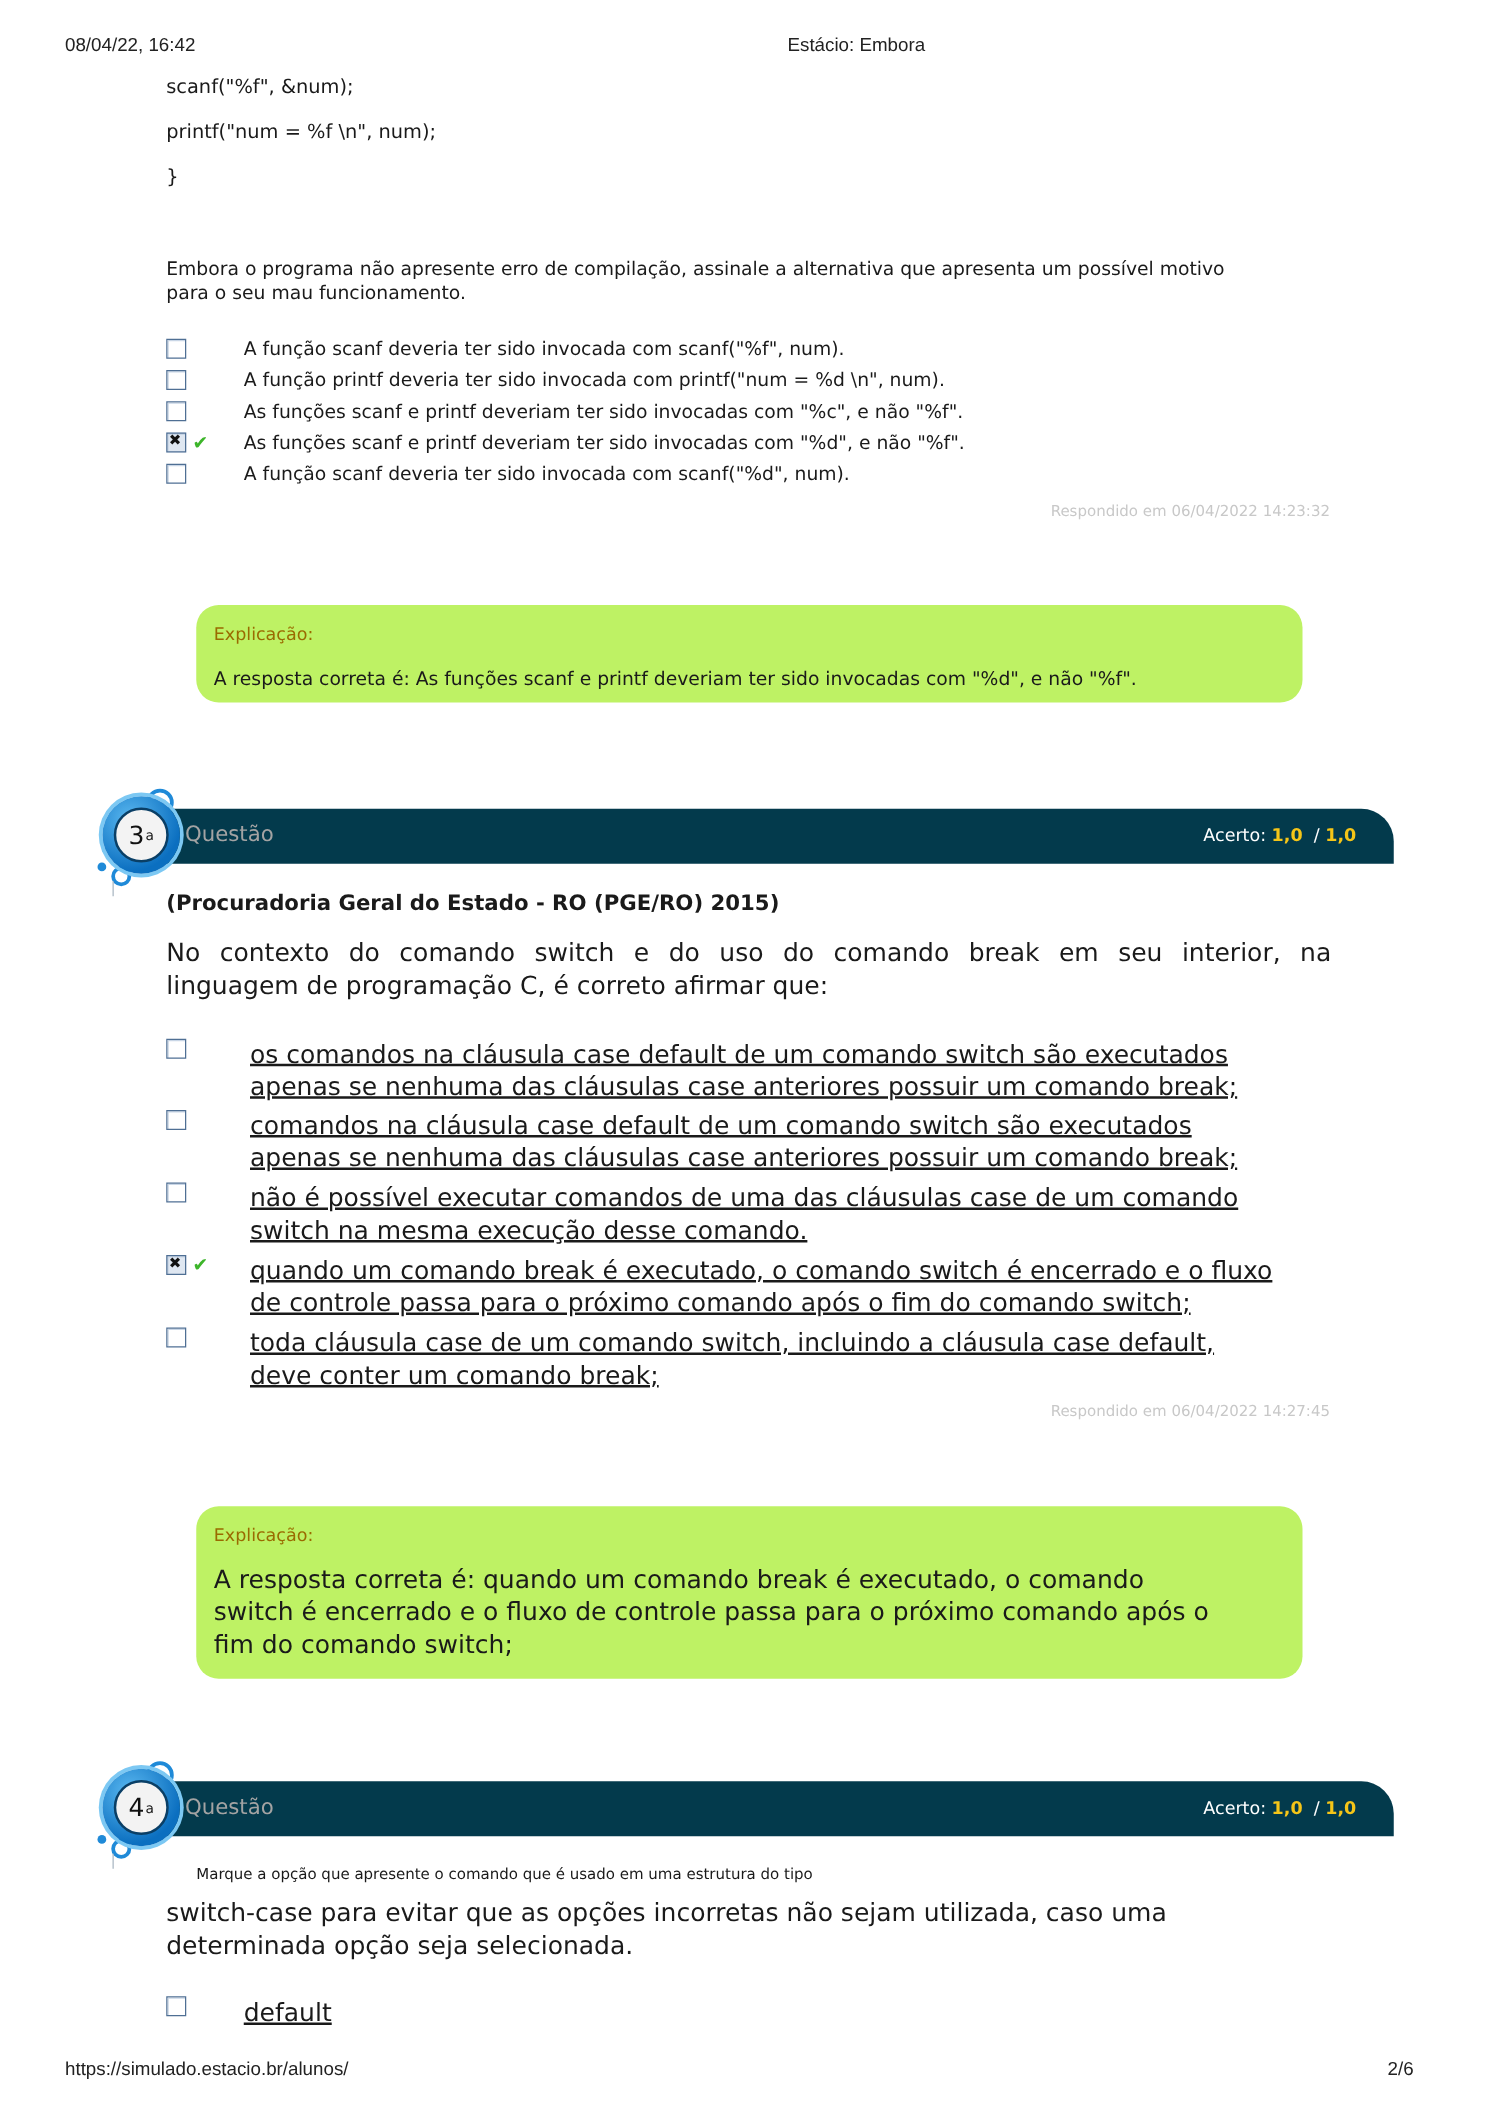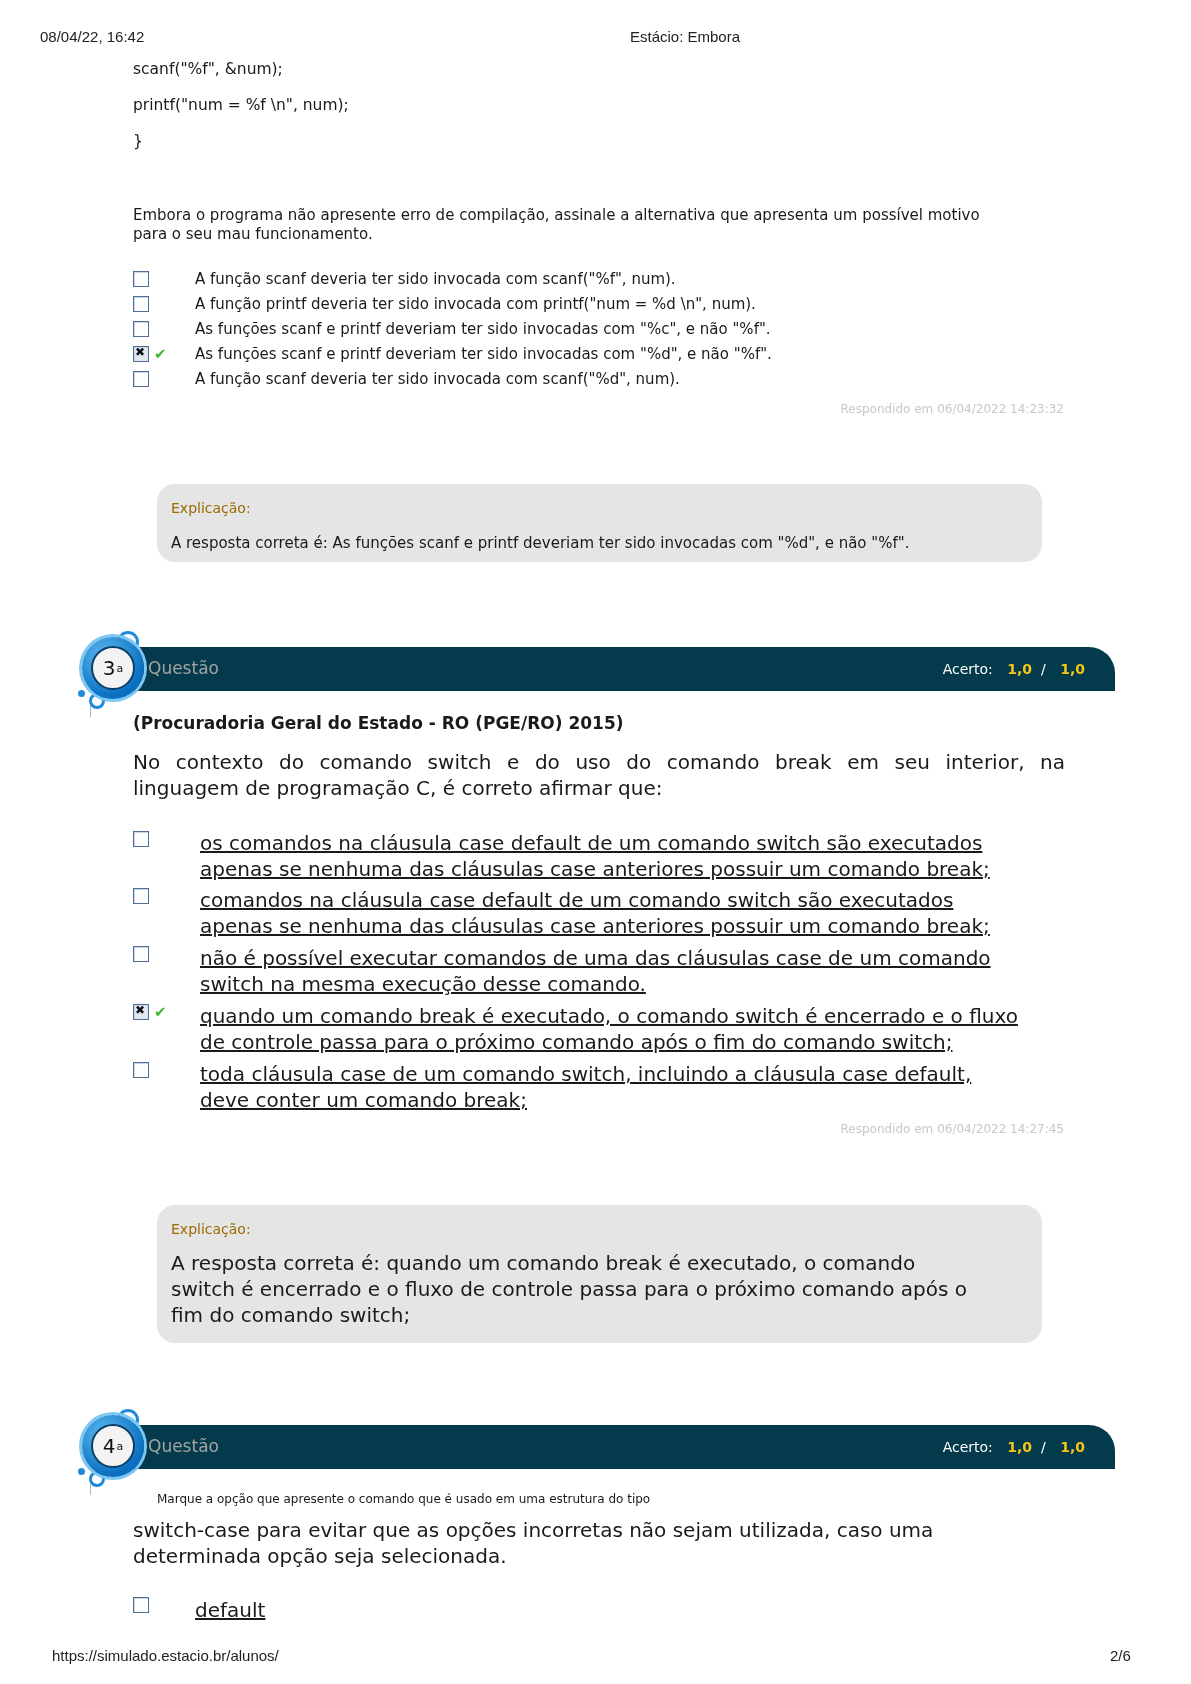--- a/index.html
+++ b/index.html
@@ -10,43 +10,43 @@
   .code { font-size: 15.5px; color: #1a1a1a; }
   .txt15 { font-size: 15px; line-height: 19px; }
   .opt-row { position: absolute; left: 133px; height: 24px; display: flex; align-items: center; }
   .cb { width: 16px; height: 16px; border: 1.5px solid #4f6f94; background: #fff; box-sizing: border-box; position: relative;
         box-shadow: inset 1px 1px 0 #c9d6e6; }
   .cb.checked::after { content: "✖"; position: absolute; left: 1px; top: -2px; font-size: 12px; font-weight: bold; color: #111; }
   .cb.checked { background: #dfe7f1; }
   .check { color: #3db52a; font-size: 15px; margin-left: 5px; font-weight: bold; }
   .opt-label { position: absolute; white-space: nowrap; }
   .resp { font-size: 12px; color: #c8c8c8; text-align: right; }
-  .expl { position: absolute; background: #e5e5e5; border-radius: 18px; }
+  .expl { position: absolute; background: #bef264; border-radius: 18px; }
   .expl-title { color: #9a6b00; font-size: 14px; }
   .qbar { position: absolute; left: 132px; width: 983px; height: 44px; background: #033a4c;
           border-top-right-radius: 26px; }
   .qbar-title { position: absolute; left: 16px; top: 11px; color: #a3a3a3; font-size: 17px; }
   .qbar-score { position: absolute; right: 30px; top: 14px; color: #ffffff; font-size: 14px; }
-  .qbar-score b { color: #f5c518; margin-left: 10px; }
+  .qbar-score b { color: #f5c518; }
   .badge { position: absolute; width: 62px; height: 62px; border-radius: 50%;
            background: radial-gradient(circle at 35% 30%, #5ab8f0, #0b6fc0 70%);
            box-shadow: 0 0 0 3px #7cc8f3; }
   .badge-inner { position: absolute; left: 9px; top: 9px; width: 44px; height: 44px; border-radius: 50%;
                  background: #f3f3f3; border: 2px solid #0a3f66; box-sizing: border-box;
                  display: flex; align-items: center; justify-content: center; font-size: 20px; color: #111; }
   .badge-inner sup { font-size: 11px; margin-left: 1px; }
   .bubble { position: absolute; border-radius: 50%; background: #1f8ad8; }
   .bubble.ring { background: #ffffff; border: 3px solid #1f8ad8; box-sizing: border-box; }
   .stem { position: absolute; width: 1px; background: #a9b7c2; }
   .q3 .opt-label, .q4 .opt-label { font-size: 20px; line-height: 26px; text-decoration: underline; }
 </style>
 </head>
 <body>
 
-<div class="abs print-hdr" style="left:40px; top:28px;">08/04/22, 16:42</div>
+<div class="abs print-hdr" style="left:52px; top:28px;">08/04/22, 16:42</div>
 <div class="abs print-hdr" style="left:630px; top:28px;">Estácio: Embora</div>
 
 <section>
   <div class="abs code" style="left:133px; top:60px;">scanf("%f", &amp;num);</div>
   <div class="abs code" style="left:133px; top:96px;">printf("num = %f \n", num);</div>
   <div class="abs code" style="left:133px; top:132px;">}</div>
 
   <div class="abs txt15" style="left:133px; top:206px; width:880px;">Embora o programa não apresente erro de compilação, assinale a alternativa que apresenta um possível motivo para o seu mau funcionamento.</div>
 
   <div class="opt-row" style="top:267px;">

